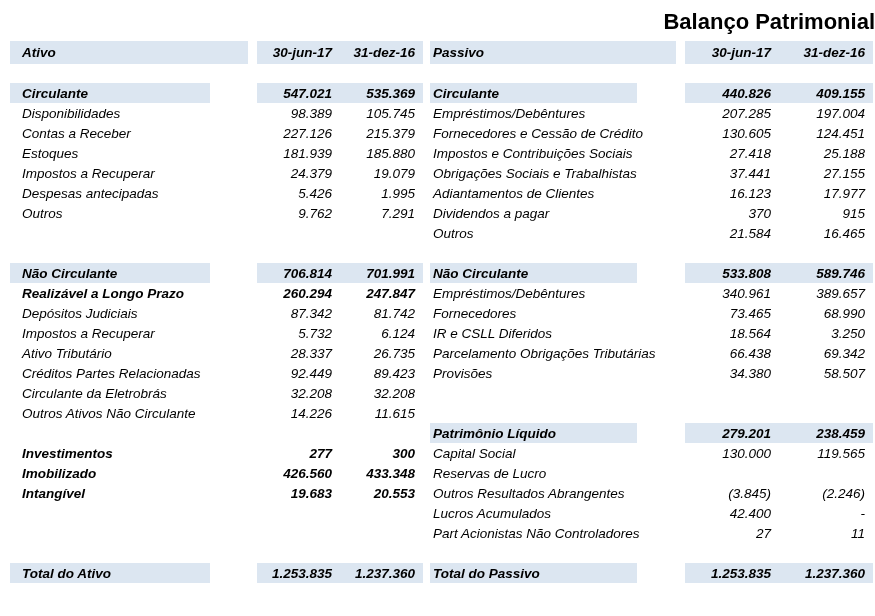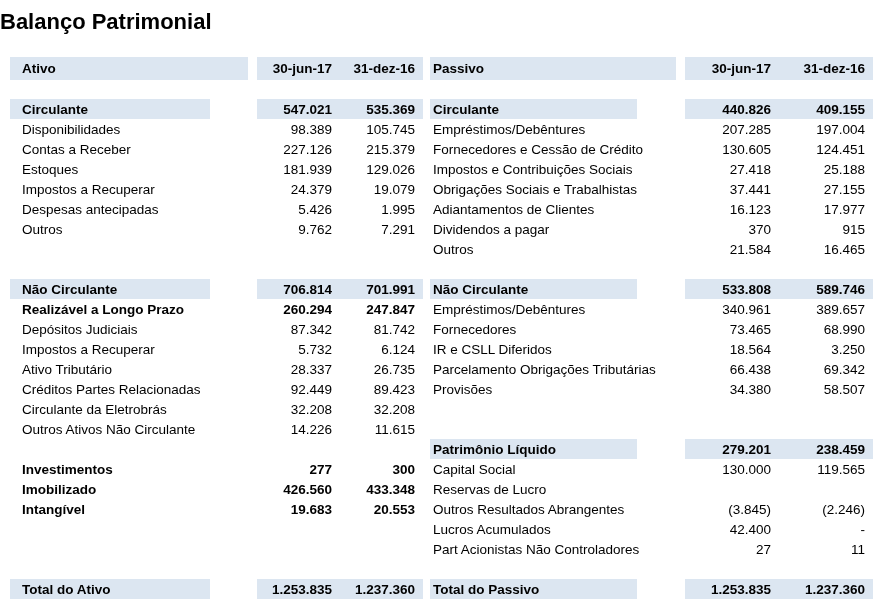--- a/index.html
+++ b/index.html
@@ -6,29 +6,30 @@
   * { margin: 0; padding: 0; box-sizing: border-box; }
   html, body { background: #ffffff; }
   body {
     width: 875px; height: 616px; overflow: hidden;
     font-family: "Liberation Sans", sans-serif;
     color: var(--text);
   }
   .sheet { position: relative; width: 875px; height: 616px; }
   .title {
     padding-top: 8px;
-    text-align: left;
+    text-align: right;
     font-size: 22px;
     font-weight: bold;
     line-height: 28px;
   }
   .tables {
     display: flex;
     margin-left: 10px;
-    margin-top: 21px;
+    margin-top: 5px;
+    font-style: italic;
   }
   .btable { display: block; }
   .btable.left  { width: 413px; margin-right: 7px; }
   .btable.right { width: 443px; }
 
   .row { display: flex; align-items: center; height: 20px; font-size: 13.5px; }
   .row.header { height: 23px; font-weight: bold; }
   .row-spacer { height: 19px; }
 
   .lbl { height: 100%; display: flex; align-items: center; white-space: nowrap; overflow: hidden; }
@@ -87,21 +88,21 @@
             <div class="nums">
               <div class="num">227.126</div>
               <div class="num">215.379</div>
             </div>
           </div>
           <div class="row normal">
             <div class="lbl">Estoques</div>
             <div class="sp"></div>
             <div class="nums">
               <div class="num">181.939</div>
-              <div class="num">129.026</div>
+              <div class="num">185.880</div>
             </div>
           </div>
           <div class="row normal">
             <div class="lbl">Impostos a Recuperar</div>
             <div class="sp"></div>
             <div class="nums">
               <div class="num">24.379</div>
               <div class="num">19.079</div>
             </div>
           </div>

